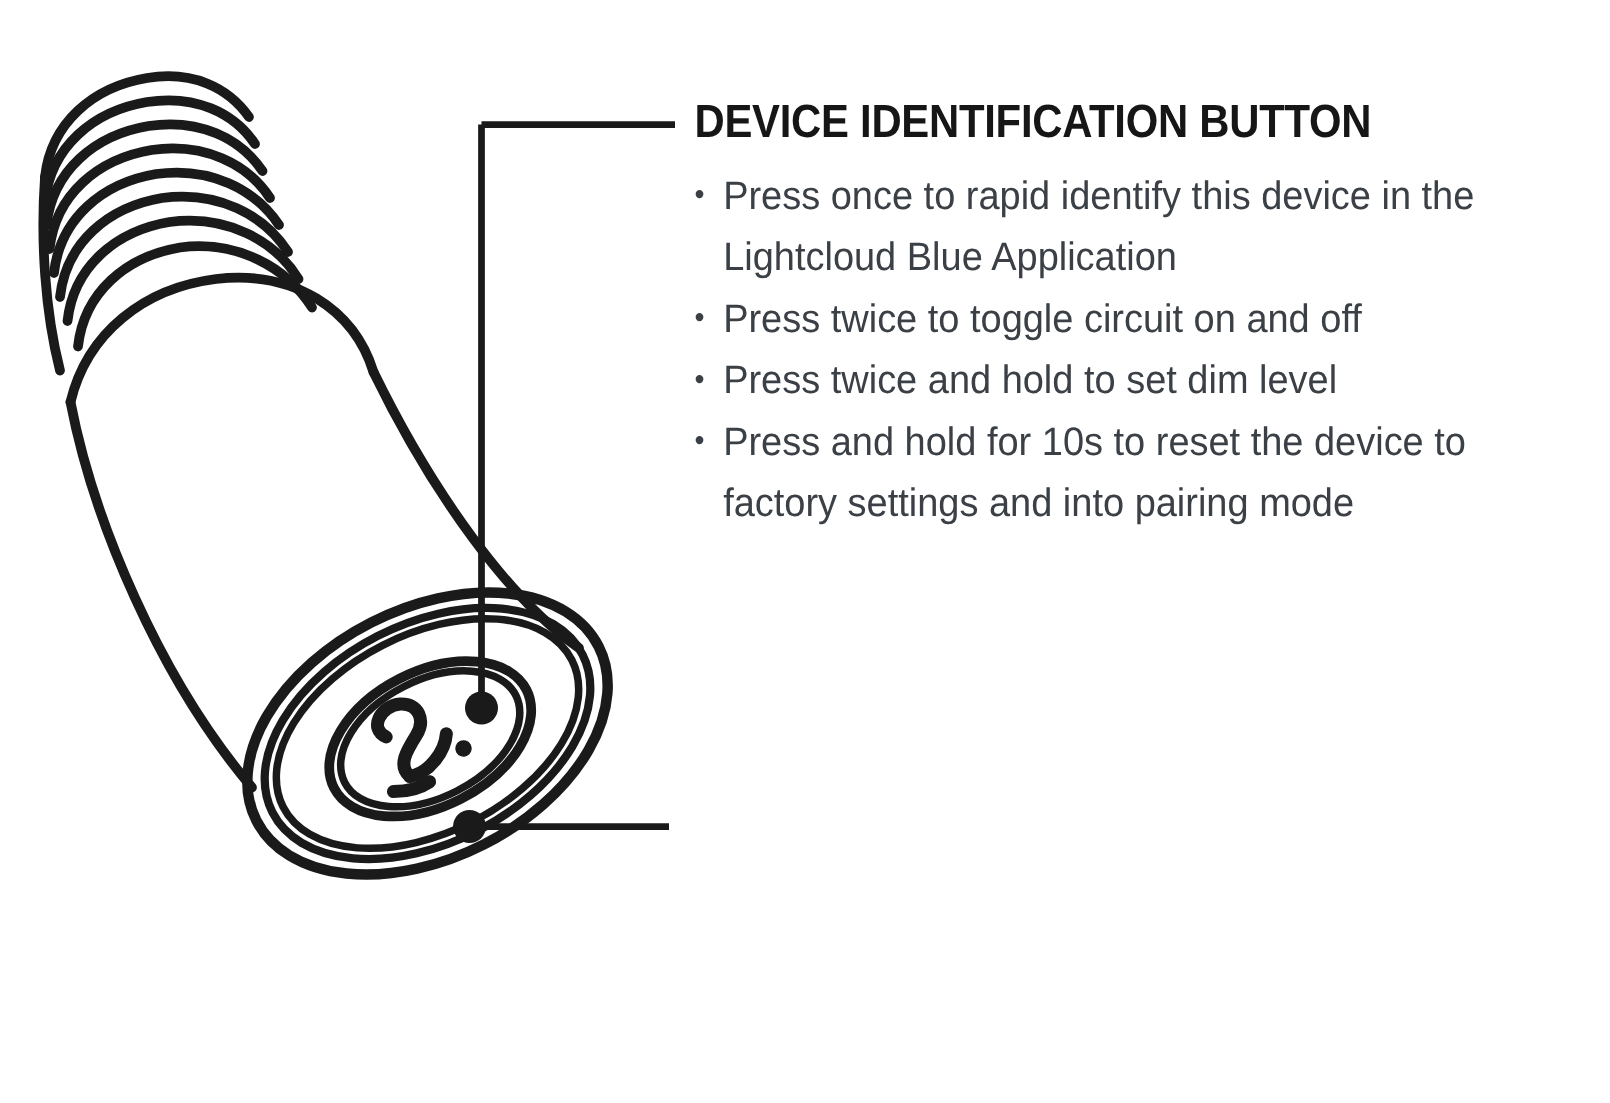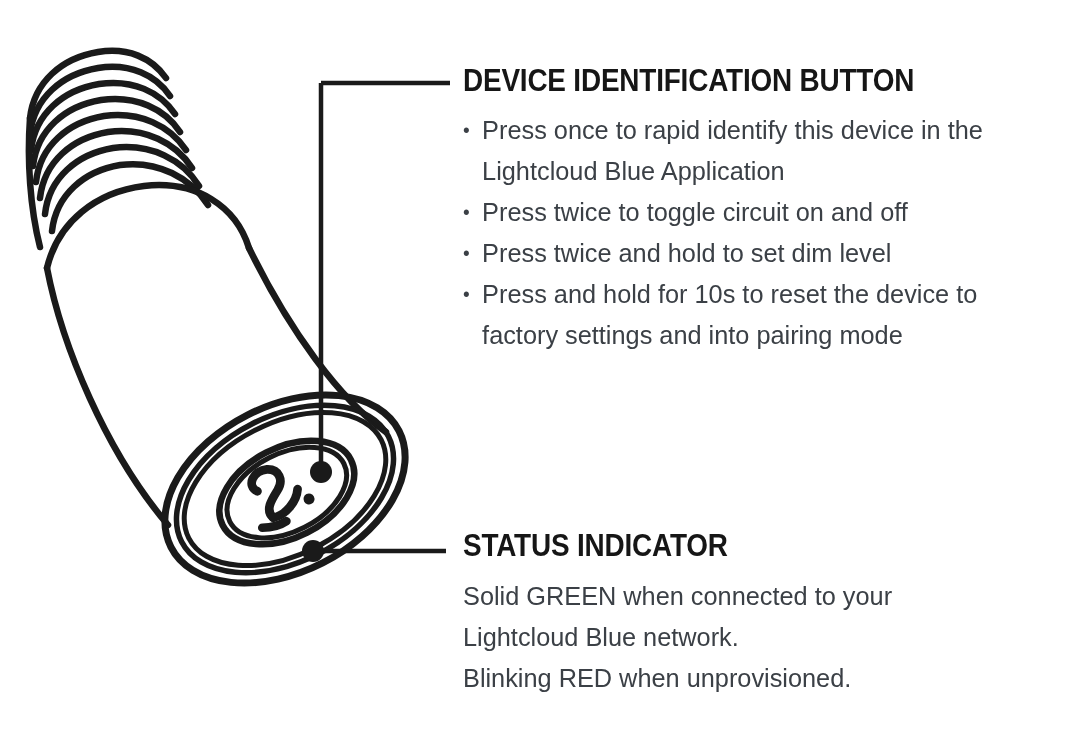--- a/index.html
+++ b/index.html
@@ -173,22 +173,14 @@
     <div class="callout-body">
       <ul class="bullet-list">
         <li>Press once to rapid identify this device in the Lightcloud Blue Application</li>
         <li>Press twice to toggle circuit on and off</li>
         <li>Press twice and hold to set dim level</li>
         <li>Press and hold for 10s to reset the device to factory settings and into pairing mode</li>
       </ul>
     </div>
   </div>
 
-  <div class="callout" id="callout-status">
-    <div class="callout-title">STATUS INDICATOR</div>
-    <div class="callout-body status-lines">
-      <div>Solid GREEN when connected to your</div>
-      <div>Lightcloud Blue network.</div>
-      <div>Blinking RED when unprovisioned.</div>
-    </div>
-  </div>
 
 </div>
 
 </body></html>

